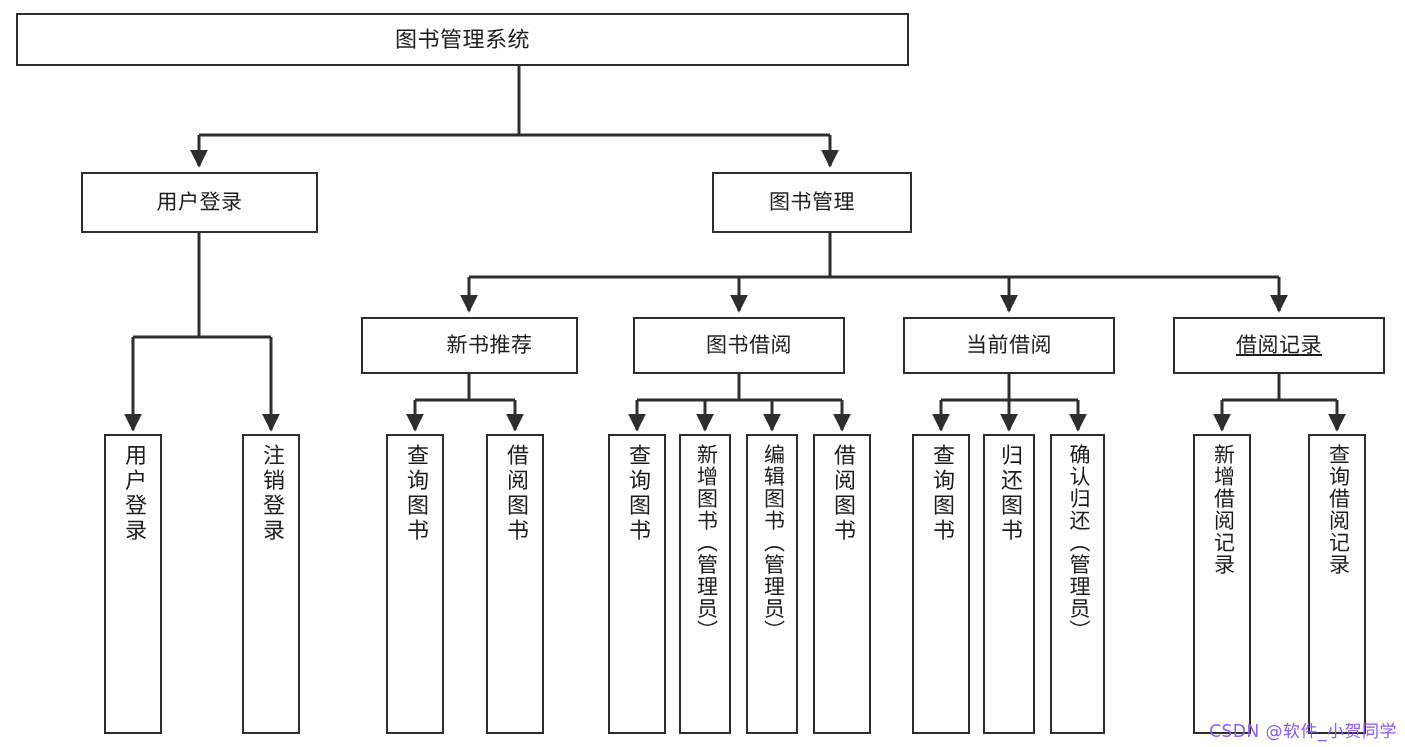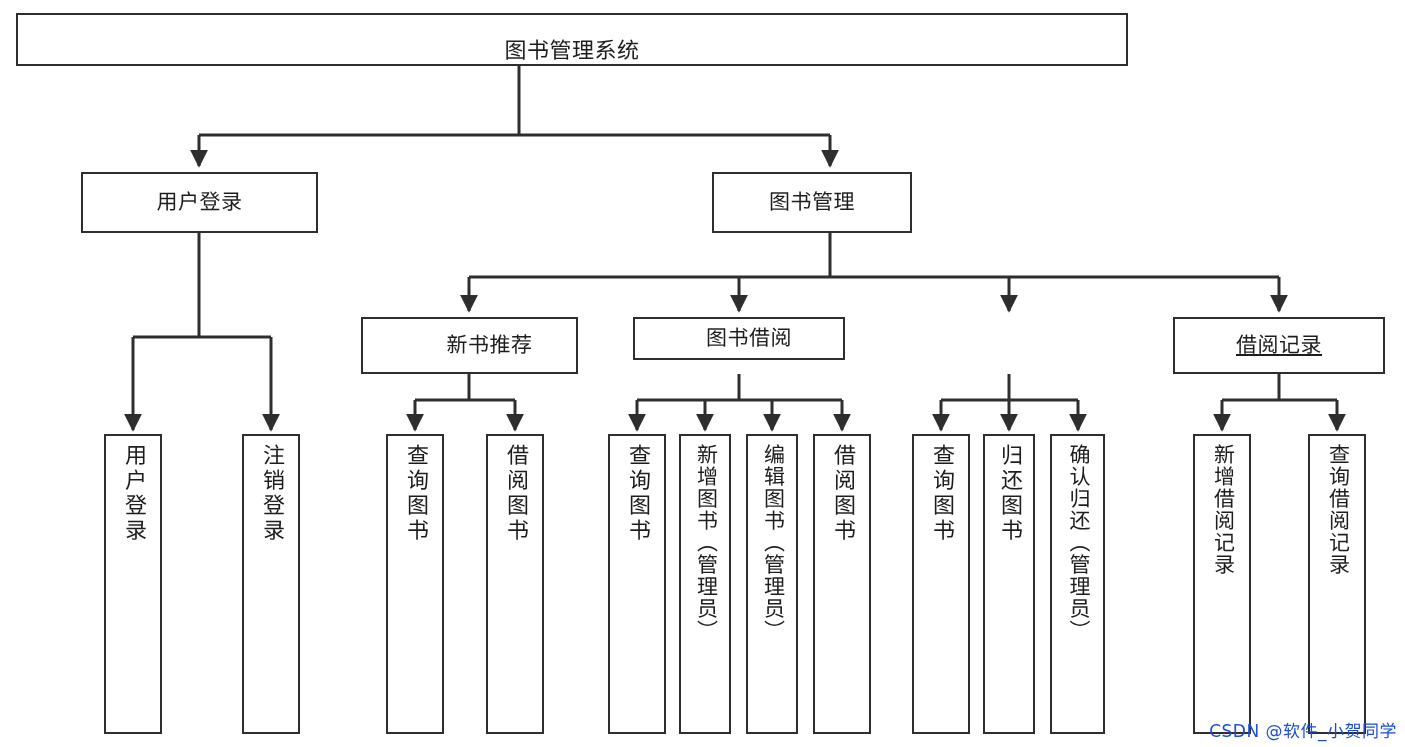--- a/index.html
+++ b/index.html
@@ -67,21 +67,21 @@
   }
   .node.v.tall .label {
     font-size: 21px;
     letter-spacing: 1px;
   }
   #watermark {
     position: absolute;
     right: 8px;
     bottom: 5px;
     font-size: 17px;
-    color: #1d4ed8;
+    color: #8b5cf6;
     letter-spacing: 0.5px;
     white-space: nowrap;
   }
 </style>
 </head>
 <body>
 
 <div id="canvas">
 
   <svg id="edges" viewBox="0 0 1405 747" xmlns="http://www.w3.org/2000/svg">
@@ -130,36 +130,39 @@
       <path d="M 1009 400 L 1009 430" marker-end="url(#arrow)"></path>
       <path d="M 1078 400 L 1078 430" marker-end="url(#arrow)"></path>
 
       <path d="M 1279 374 L 1279 400"></path>
       <path d="M 1222 400 L 1337 400"></path>
       <path d="M 1222 400 L 1222 430" marker-end="url(#arrow)"></path>
       <path d="M 1337 400 L 1337 430" marker-end="url(#arrow)"></path>
     </g>
   </svg>
 
-  <div class="node h root" style="left:16px; top:13px; width:1112px; height:53px;align-items:flex-end;">
+  <div class="node h root" style="left:16px; top:13px; width:893px; height:53px;">
     <span class="label">图书管理系统</span>
   </div>
 
   <div class="node h" style="left:81px; top:172px; width:237px; height:61px;">
     <span class="label">用户登录</span>
   </div>
   <div class="node h" style="left:712px; top:172px; width:200px; height:61px;">
     <span class="label">图书管理</span>
   </div>
 
   <div class="node h" style="left:361px; top:317px; width:217px; height:57px;padding-left:40px;">
     <span class="label">新书推荐</span>
   </div>
-  <div class="node h" style="left:633px; top:317px; width:212px; height:43px;padding-left:20px;">
+  <div class="node h" style="left:633px; top:317px; width:212px; height:57px;padding-left:20px;">
     <span class="label">图书借阅</span>
+  </div>
+  <div class="node h" style="left:903px; top:317px; width:212px; height:57px;">
+    <span class="label">当前借阅</span>
   </div>
   <div class="node h" style="left:1173px; top:317px; width:212px; height:57px;text-decoration:underline;">
     <span class="label">借阅记录</span>
   </div>
 
   <div class="node v" style="left:104px; top:434px; width:58px; height:300px;">
     <span class="label">用户登录</span>
   </div>
   <div class="node v" style="left:242px; top:434px; width:58px; height:300px;">
     <span class="label">注销登录</span>

